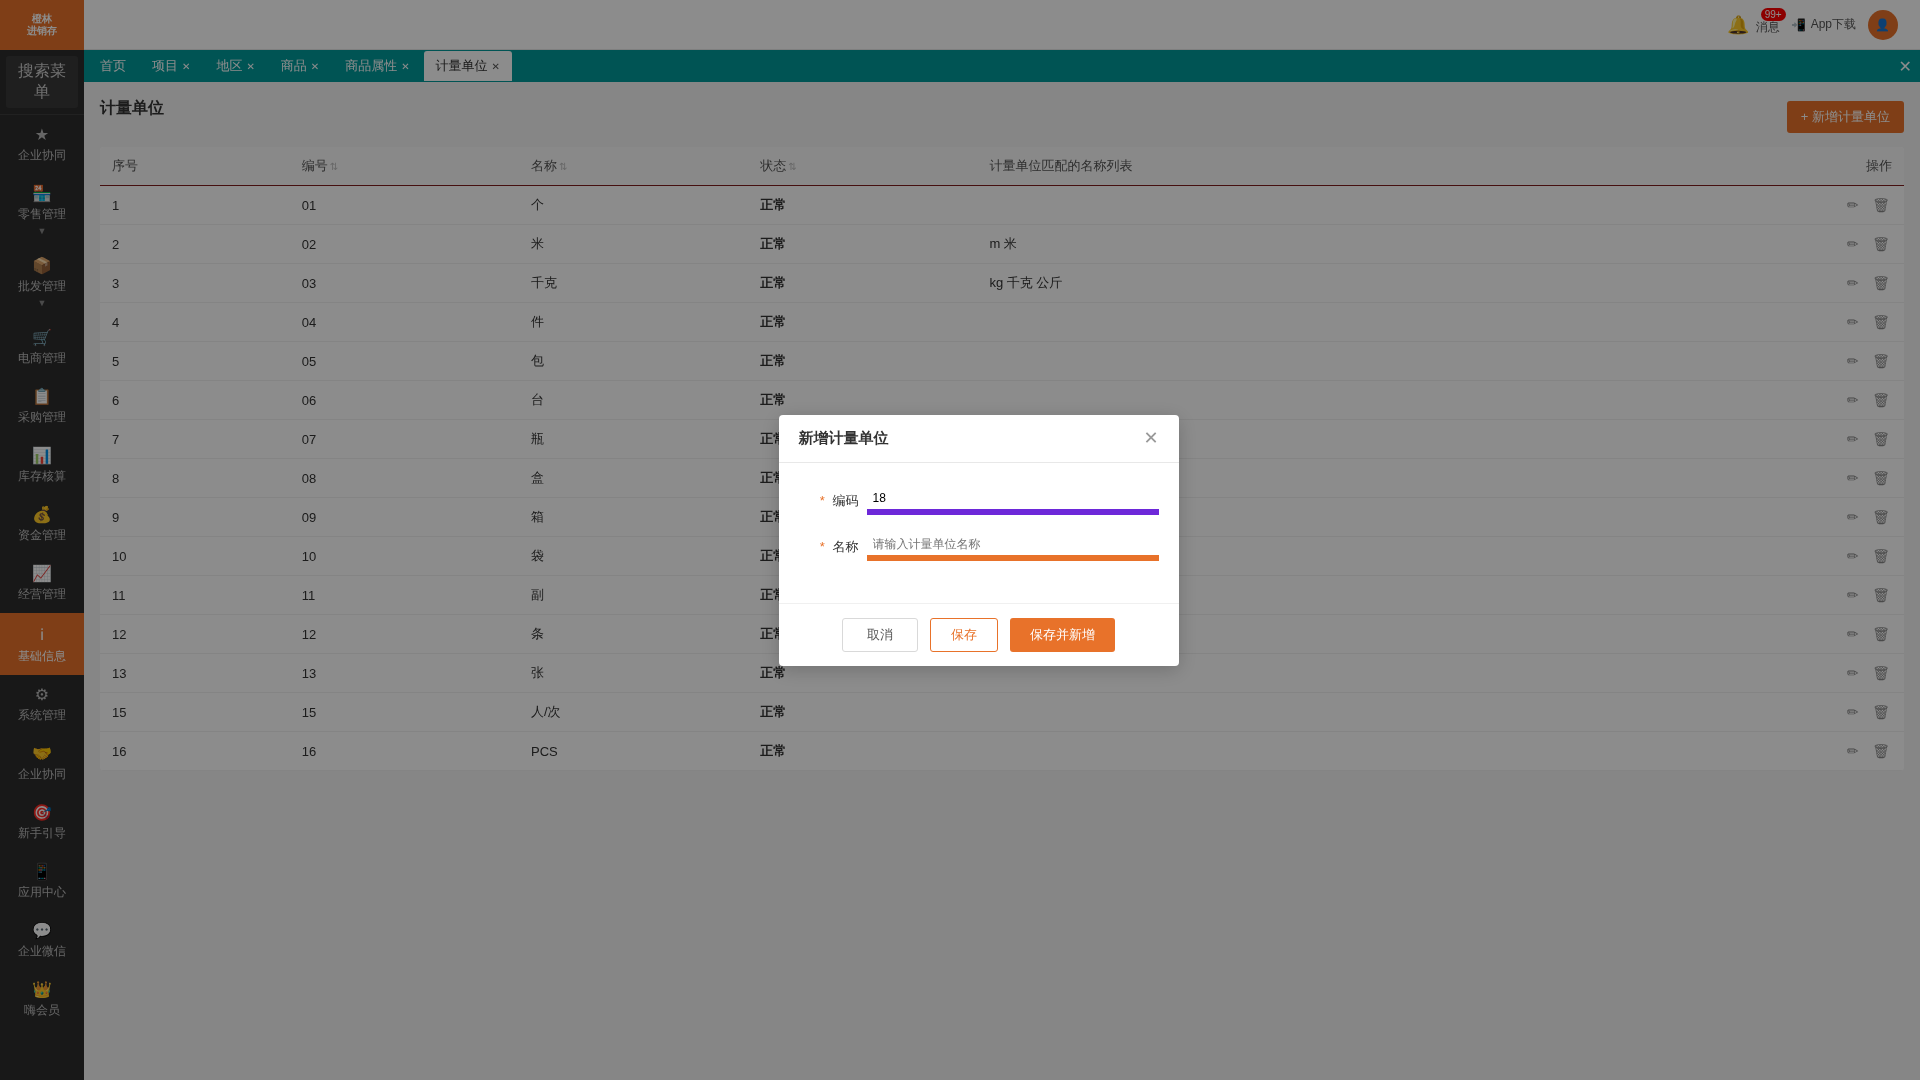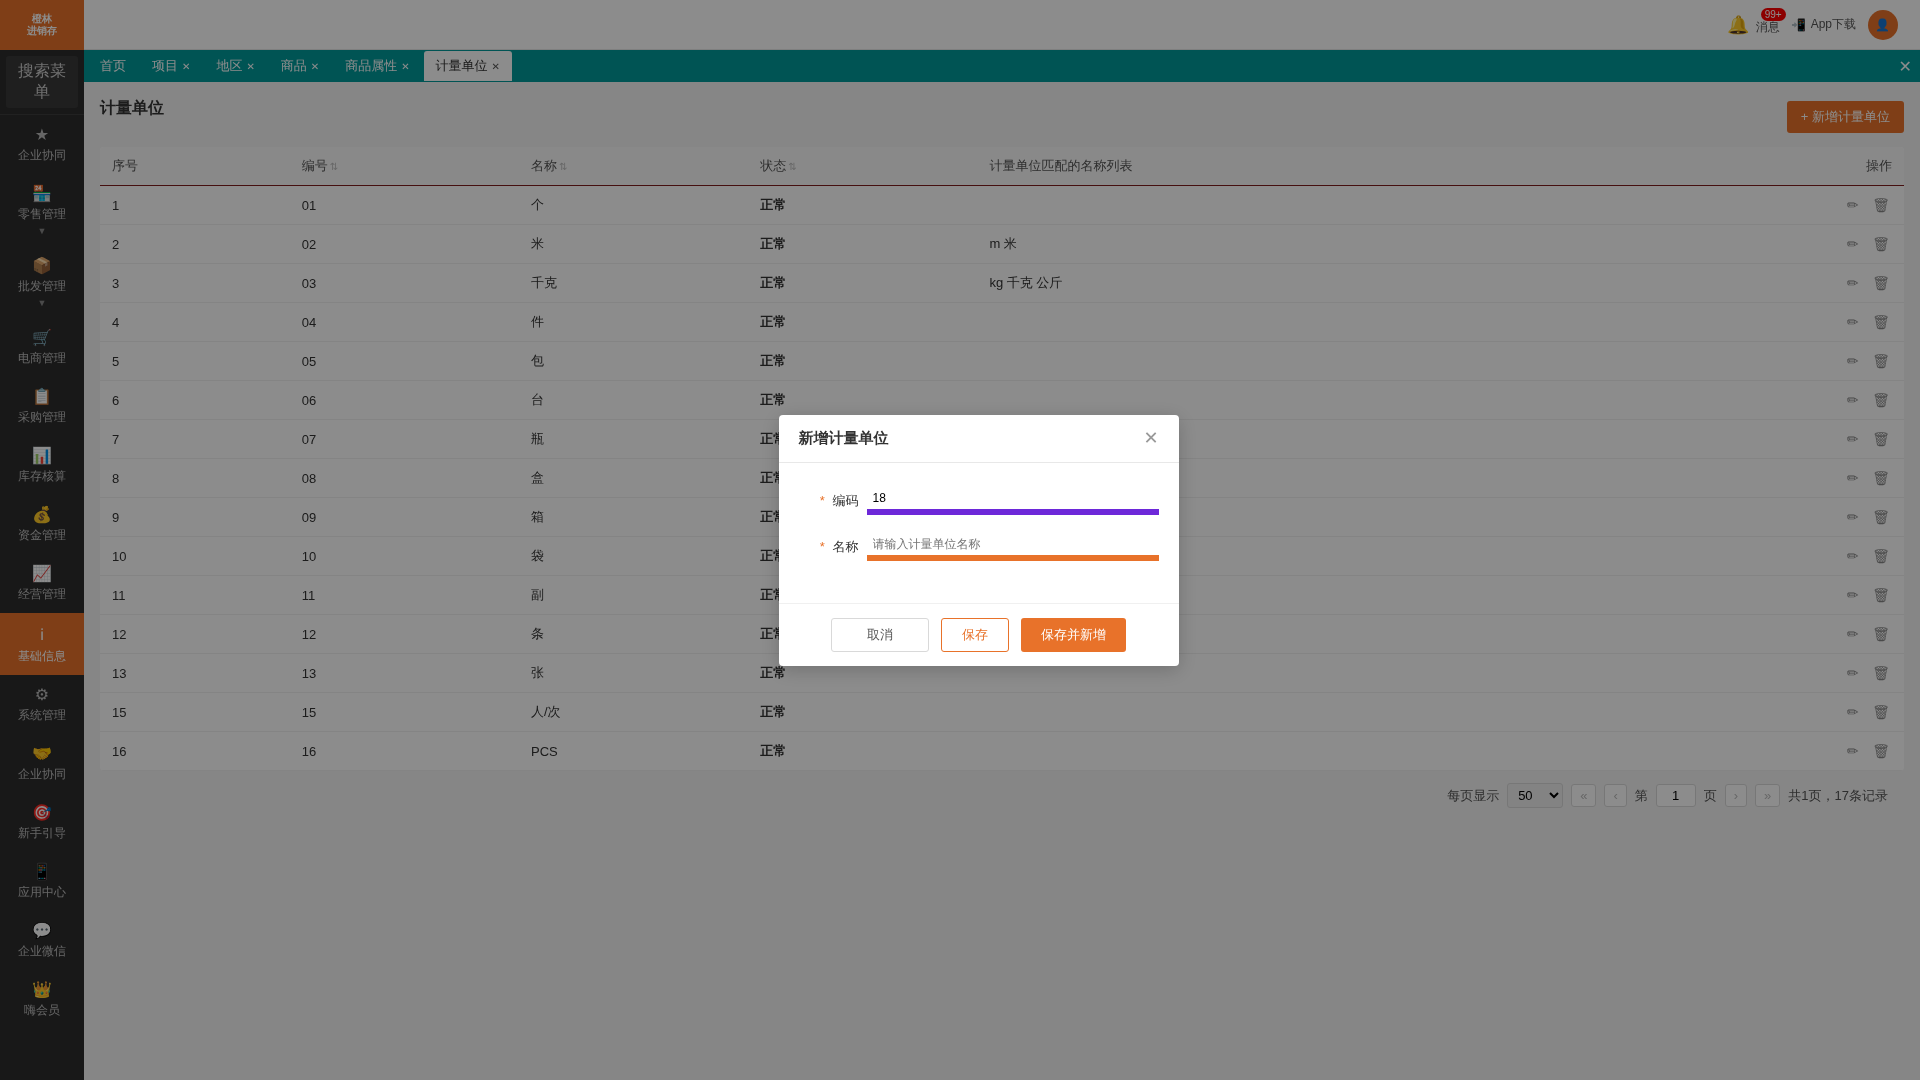--- a/index.html
+++ b/index.html
@@ -63,21 +63,21 @@
     .modal-header { padding: 14px 20px; border-bottom: 1px solid #e8e8e8; display: flex; justify-content: space-between; align-items: center; }
     .modal-title { font-size: 15px; font-weight: 600; color: #333; }
     .modal-close { background: none; border: none; cursor: pointer; font-size: 18px; color: #999; line-height: 1; }
     .modal-body { padding: 24px 20px; }
     .form-row { display: flex; align-items: center; margin-bottom: 18px; }
     .form-label { width: 60px; text-align: right; color: #333; font-size: 13px; margin-right: 8px; flex-shrink: 0; }
     .form-required { color: #e8722a; margin-right: 4px; }
     .form-input { flex: 1; border: none; border-bottom: 6px solid #6d28d9; padding: 4px 6px; font-size: 12px; outline: none; }
     .form-input.active-focus { border-bottom-color: #e8722a; }
     .modal-footer { padding: 14px 20px; border-top: 1px solid #f0f0f0; display: flex; justify-content: center; gap: 12px; }
-    .btn-cancel { background: white; border: 1px solid #d9d9d9; color: #555; padding: 7px 35px; border-radius: 3px; cursor: pointer; font-size: 13px; }
+    .btn-cancel { background: white; border: 1px solid #d9d9d9; color: #555; padding: 7px 24px; border-radius: 3px; cursor: pointer; font-size: 13px; }
     .btn-save { background: white; border: 1px solid #e8722a; color: #e8722a; padding: 7px 20px; border-radius: 3px; cursor: pointer; font-size: 13px; }
     .btn-save-new { background: #e8722a; border: none; color: white; padding: 7px 20px; border-radius: 3px; cursor: pointer; font-size: 13px; }
 
     
     ::-webkit-scrollbar { width: 6px; height: 6px; }
     ::-webkit-scrollbar-track { background: #f1f1f1; }
     ::-webkit-scrollbar-thumb { background: #ccc; border-radius: 3px; }
   </style>
 </head>
 <body>
@@ -385,36 +385,20 @@
       <td></td>
       <td class="col-actions">
         <button class="action-btn" title="编辑">✏</button>
         <button class="action-btn" title="删除">🗑</button>
       </td>
     </tr>
           </tbody>
       </table>
     </div>
 
-    <div class="pagination">
-      <span>每页显示</span>
-      <select>
-        <option>50</option>
-        <option>20</option>
-        <option>100</option>
-      </select>
-      <button class="pagination-btn" disabled="">«</button>
-      <button class="pagination-btn" disabled="">‹</button>
-      <span>第</span>
-      <input class="pagination-input" value="1" style="">
-      <span>页</span>
-      <button class="pagination-btn" disabled="">›</button>
-      <button class="pagination-btn" disabled="">»</button>
-      <span>共1页，17条记录</span>
-    </div>
   </div>
 </div>
 
 <div class="modal-overlay">
   <div class="modal">
     <div class="modal-header">
       <span class="modal-title">新增计量单位</span>
       <button class="modal-close">✕</button>
     </div>
     <div class="modal-body">

